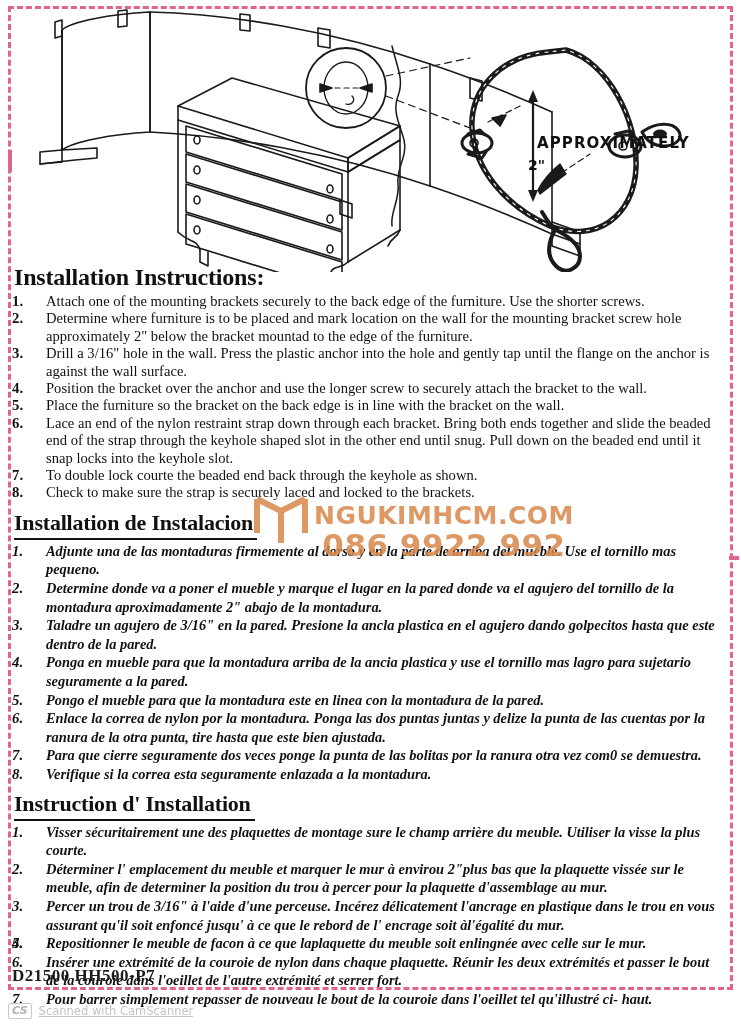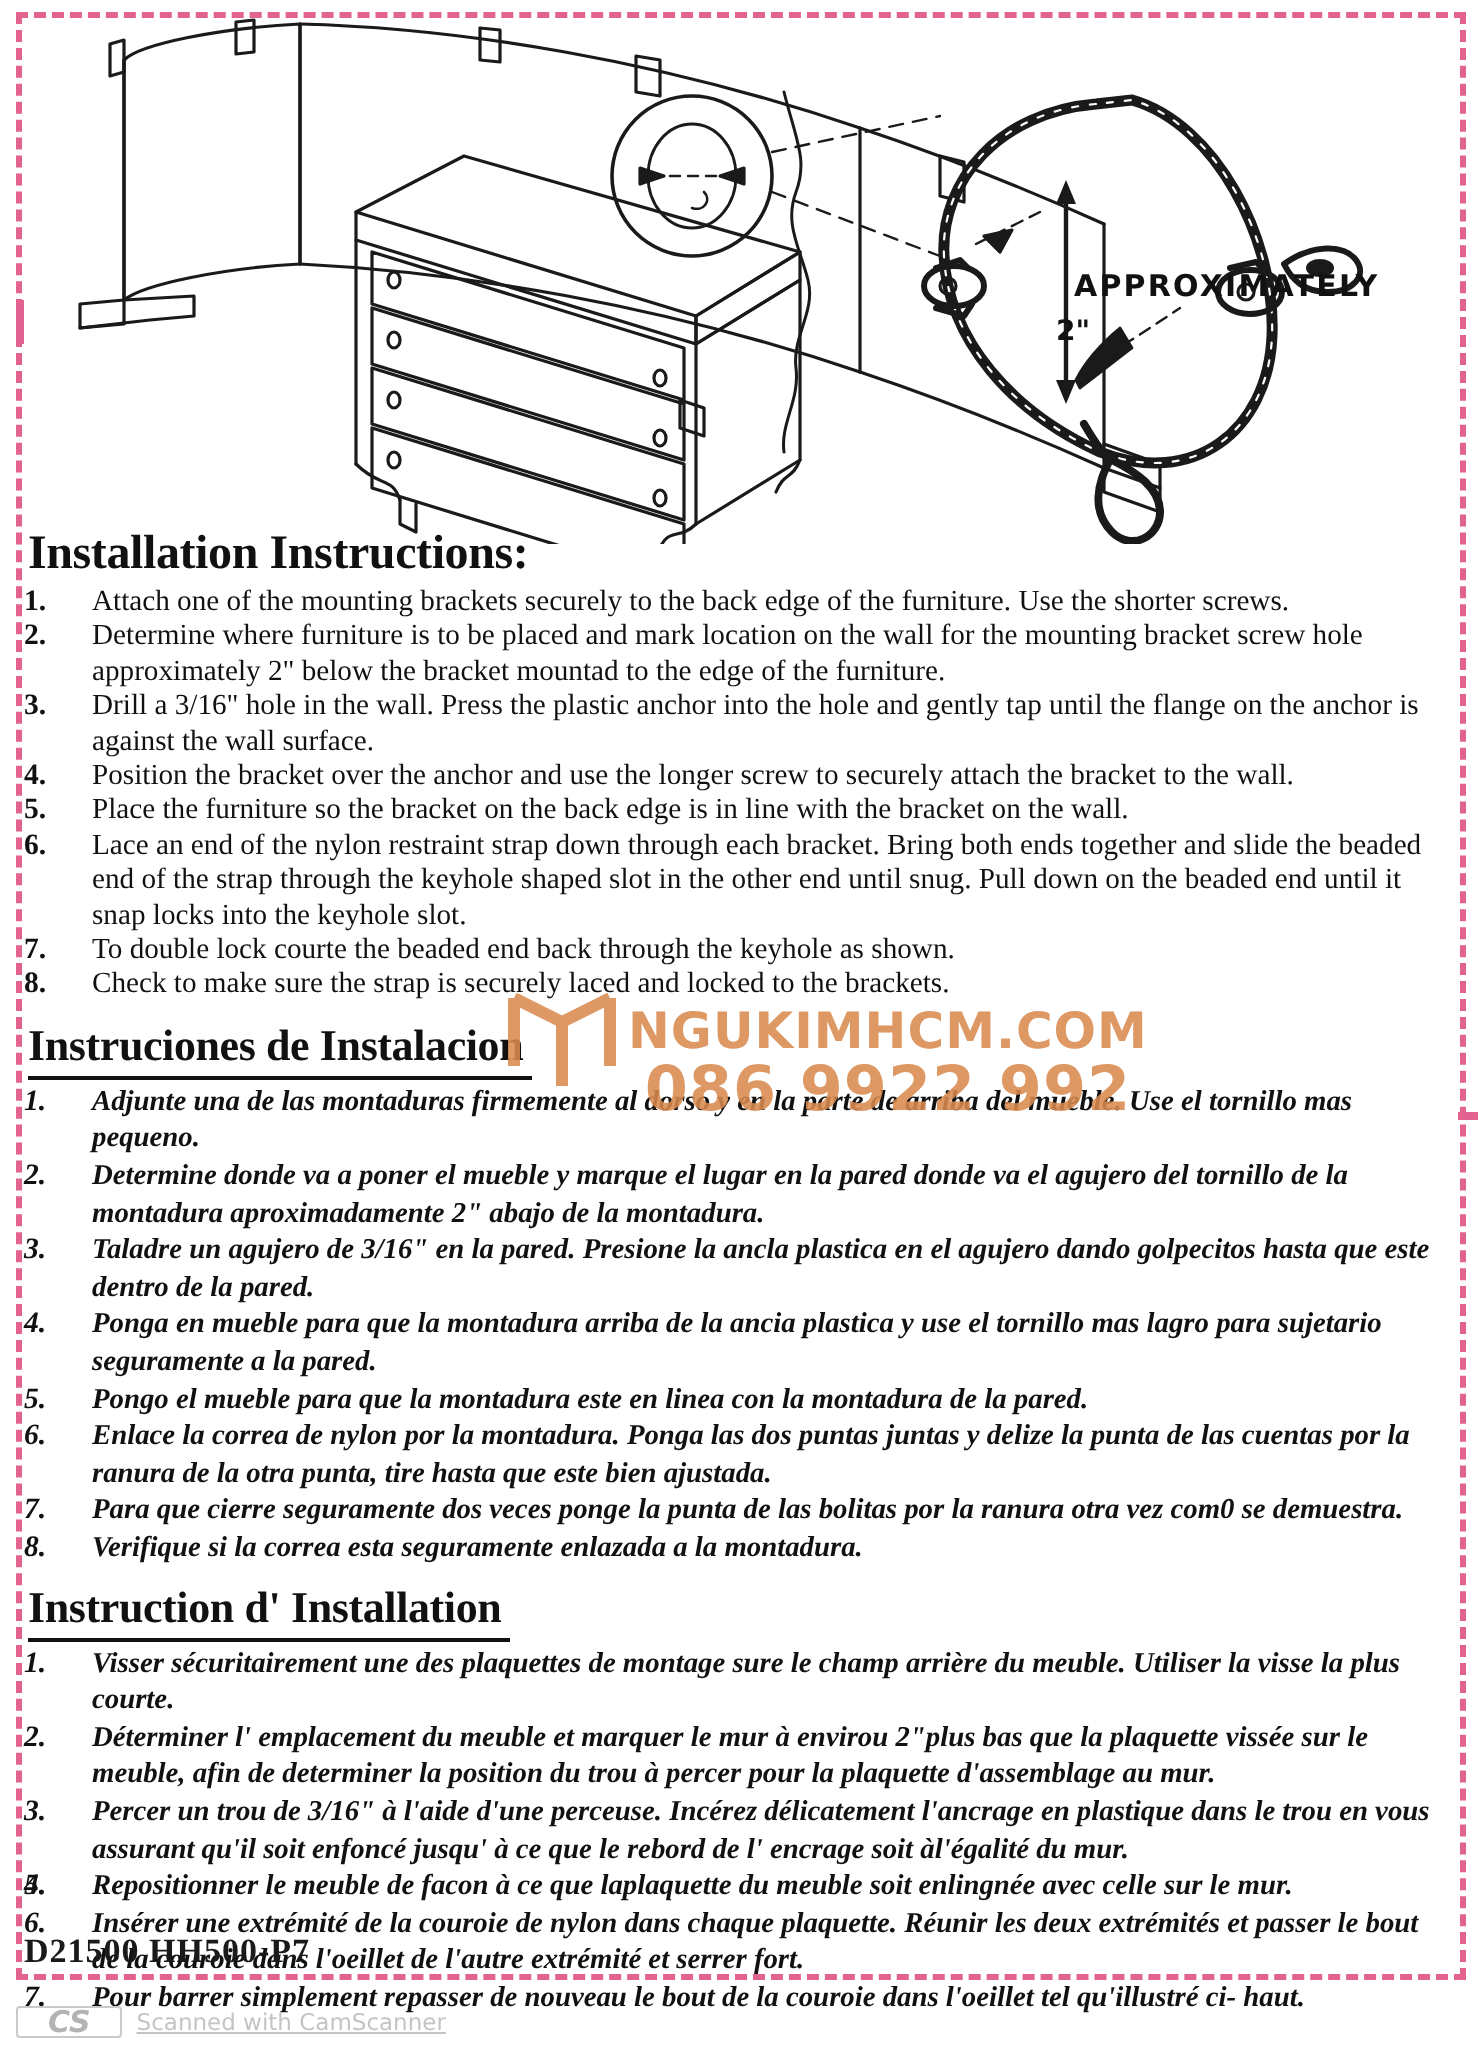--- a/index.html
+++ b/index.html
@@ -165,23 +165,23 @@
     top: 1003px;
     display: flex;
     align-items: center;
     gap: 7px;
     z-index: 4;
   }
   .cs-badge {
     border: 1.5px solid #c9c9c9;
     color: #b3b3b3;
     font-family: "DejaVu Sans", sans-serif;
-    font-size: 15px;
-    font-weight: 700;
-    padding: 1px 15px;
+    font-size: 11px;
+    font-weight: 700;
+    padding: 1px 3px;
     border-radius: 2px;
     line-height: 12px;
     font-style: italic;
   }
   .cs-text {
     color: #c4c4c4;
     font-family: "DejaVu Sans", sans-serif;
     font-size: 11.5px;
     text-decoration: underline;
   }
@@ -338,21 +338,21 @@
         <li><span class="num">5.</span><span>Place the furniture so the bracket on the back edge is in line with the bracket on the wall.</span></li>
         <li><span class="num">6.</span><span>Lace an end of the nylon restraint strap down through each bracket. Bring both ends together and slide the beaded end of the strap through the keyhole shaped slot in the other end until snug. Pull down on the beaded end until it snap locks into the keyhole slot.</span></li>
         <li><span class="num">7.</span><span>To double lock courte the beaded end back through the keyhole as shown.</span></li>
         <li><span class="num">8.</span><span>Check to make sure the strap is securely laced and locked to the brackets.</span></li>
       </ol>
     </div>
 
     <div class="sp-en"></div>
 
     <div class="section sec-es">
-      <h2 class="sec-title underlined">Instruciones de Instalacion</h2>
+      <h2 class="sec-title underlined">Installation de Instalacion</h2>
       <ol class="steps">
         <li><span class="num">1.</span><span>Adjunte una de las montaduras firmemente al dorso y en la parte de arriba del mueble. Use el tornillo mas pequeno.</span></li>
         <li><span class="num">2.</span><span>Determine donde va a poner el mueble y marque el lugar en la pared donde va el agujero del tornillo de la montadura aproximadamente 2" abajo de la montadura.</span></li>
         <li><span class="num">3.</span><span>Taladre un agujero de 3/16" en la pared. Presione la ancla plastica en el agujero dando golpecitos hasta que este dentro de la pared.</span></li>
         <li><span class="num">4.</span><span>Ponga en mueble para que la montadura arriba de la ancia plastica y use el tornillo mas lagro para sujetario seguramente a la pared.</span></li>
         <li><span class="num">5.</span><span>Pongo el mueble para que la montadura este en linea con la montadura de la pared.</span></li>
         <li><span class="num">6.</span><span>Enlace la correa de nylon por la montadura. Ponga las dos puntas juntas y delize la punta de las cuentas por la ranura de la otra punta, tire hasta que este bien ajustada.</span></li>
         <li><span class="num">7.</span><span>Para que cierre seguramente dos veces ponge la punta de las bolitas por la ranura otra vez com0 se demuestra.</span></li>
         <li><span class="num">8.</span><span>Verifique si la correa esta seguramente enlazada a la montadura.</span></li>
       </ol>

